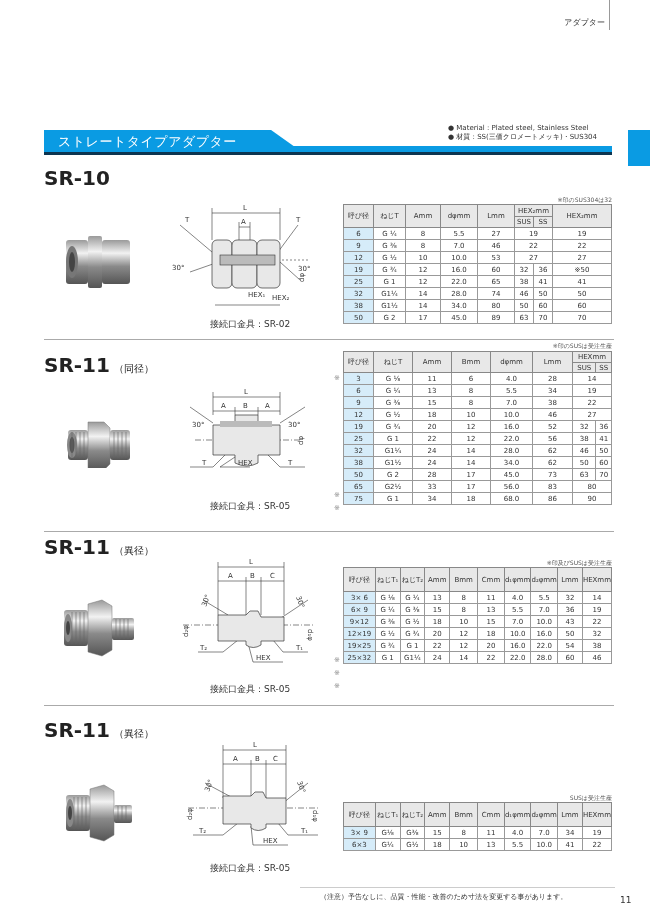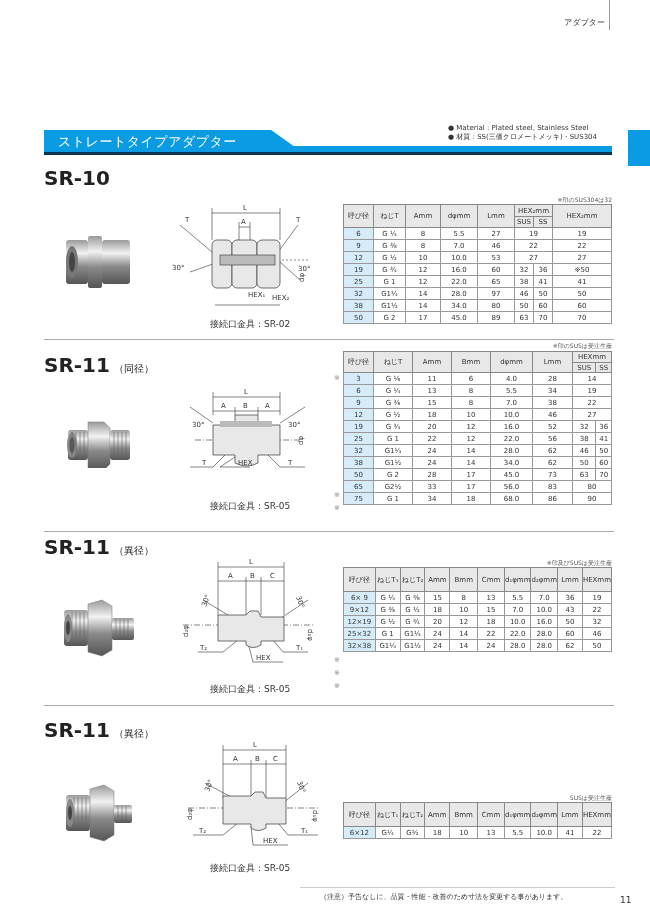--- a/index.html
+++ b/index.html
@@ -184,21 +184,21 @@
         <td>65</td>
         <td>38</td>
         <td>41</td>
         <td>41</td>
       </tr>
       <tr>
         <td class="size">32</td>
         <td>G1¼</td>
         <td>14</td>
         <td>28.0</td>
-        <td>97</td>
+        <td>74</td>
         <td>46</td>
         <td>50</td>
         <td>50</td>
       </tr>
       <tr>
         <td class="size">38</td>
         <td>G1½</td>
         <td>14</td>
         <td>34.0</td>
         <td>80</td>
@@ -486,20 +486,32 @@
       <th style="width:28px;">Bmm</th>
       <th style="width:27px;">Cmm</th>
       <th style="width:25px;">d₁φmm</th>
       <th style="width:25px;">d₂φmm</th>
       <th style="width:25px;">Lmm</th>
       <th>HEXmm</th>
     </tr>
   </thead>
   <tbody id="tbody-sr11b">
       <tr>
+        <td class="size">3× 6</td>
+        <td>G ⅛</td>
+        <td>G ¼</td>
+        <td>13</td>
+        <td>8</td>
+        <td>11</td>
+        <td>4.0</td>
+        <td>5.5</td>
+        <td>32</td>
+        <td>14</td>
+      </tr>
+      <tr>
         <td class="size">6× 9</td>
         <td>G ¼</td>
         <td>G ⅜</td>
         <td>15</td>
         <td>8</td>
         <td>13</td>
         <td>5.5</td>
         <td>7.0</td>
         <td>36</td>
         <td>19</td>
@@ -522,42 +534,42 @@
         <td>G ¾</td>
         <td>20</td>
         <td>12</td>
         <td>18</td>
         <td>10.0</td>
         <td>16.0</td>
         <td>50</td>
         <td>32</td>
       </tr>
       <tr>
+        <td class="size">19×25</td>
+        <td>G ¾</td>
+        <td>G 1</td>
+        <td>22</td>
+        <td>12</td>
+        <td>20</td>
+        <td>16.0</td>
+        <td>22.0</td>
+        <td>54</td>
+        <td>38</td>
+      </tr>
+      <tr>
         <td class="size">25×32</td>
         <td>G 1</td>
         <td>G1¼</td>
         <td>24</td>
         <td>14</td>
         <td>22</td>
         <td>22.0</td>
         <td>28.0</td>
         <td>60</td>
         <td>46</td>
-      </tr>
-      <tr>
-        <td class="size">32×38</td>
-        <td>G1¼</td>
-        <td>G1½</td>
-        <td>24</td>
-        <td>14</td>
-        <td>24</td>
-        <td>28.0</td>
-        <td>28.0</td>
-        <td>62</td>
-        <td>50</td>
       </tr>
     </tbody>
 </table>
 <div class="abs" id="stars-sr11b" style="left:333px; top:591px; width:10px;">
     <div class="star" style="height: 13px;"></div>
     <div class="star" style="height: 13px;"></div>
     <div class="star" style="height: 13px;"></div>
     <div class="star" style="height: 13px;"></div>
     <div class="star" style="height: 13px;"></div>
     <div class="star" style="height: 13px;">※</div>
@@ -634,21 +646,33 @@
       <th style="width:28px;">Bmm</th>
       <th style="width:27px;">Cmm</th>
       <th style="width:25px;">d₁φmm</th>
       <th style="width:25px;">d₂φmm</th>
       <th style="width:25px;">Lmm</th>
       <th>HEXmm</th>
     </tr>
   </thead>
   <tbody id="tbody-sr11c">
       <tr>
-        <td class="size">6×12</td>
+        <td class="size">3× 9</td>
+        <td>G⅛</td>
+        <td>G⅜</td>
+        <td>15</td>
+        <td>8</td>
+        <td>11</td>
+        <td>4.0</td>
+        <td>7.0</td>
+        <td>34</td>
+        <td>19</td>
+      </tr>
+      <tr>
+        <td class="size">6×3</td>
         <td>G¼</td>
         <td>G½</td>
         <td>18</td>
         <td>10</td>
         <td>13</td>
         <td>5.5</td>
         <td>10.0</td>
         <td>41</td>
         <td>22</td>
       </tr>

